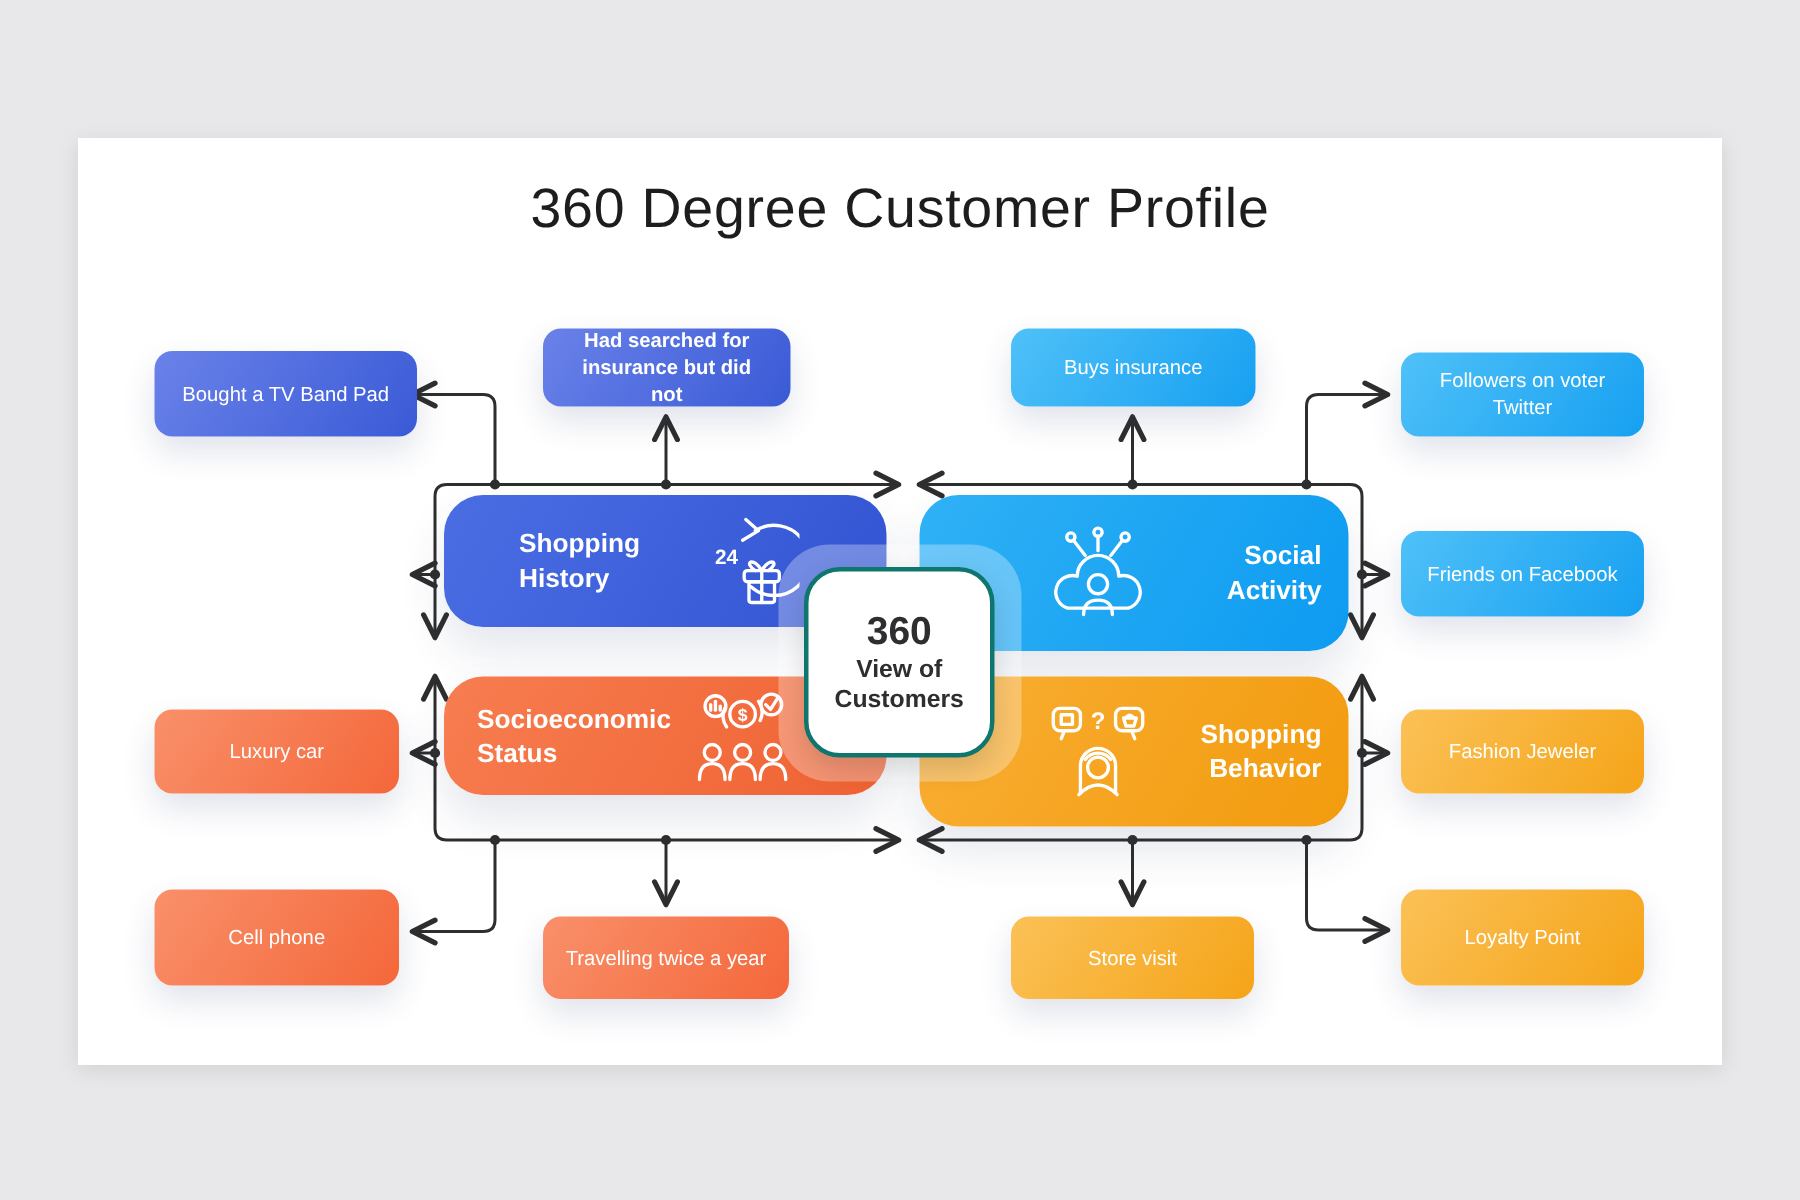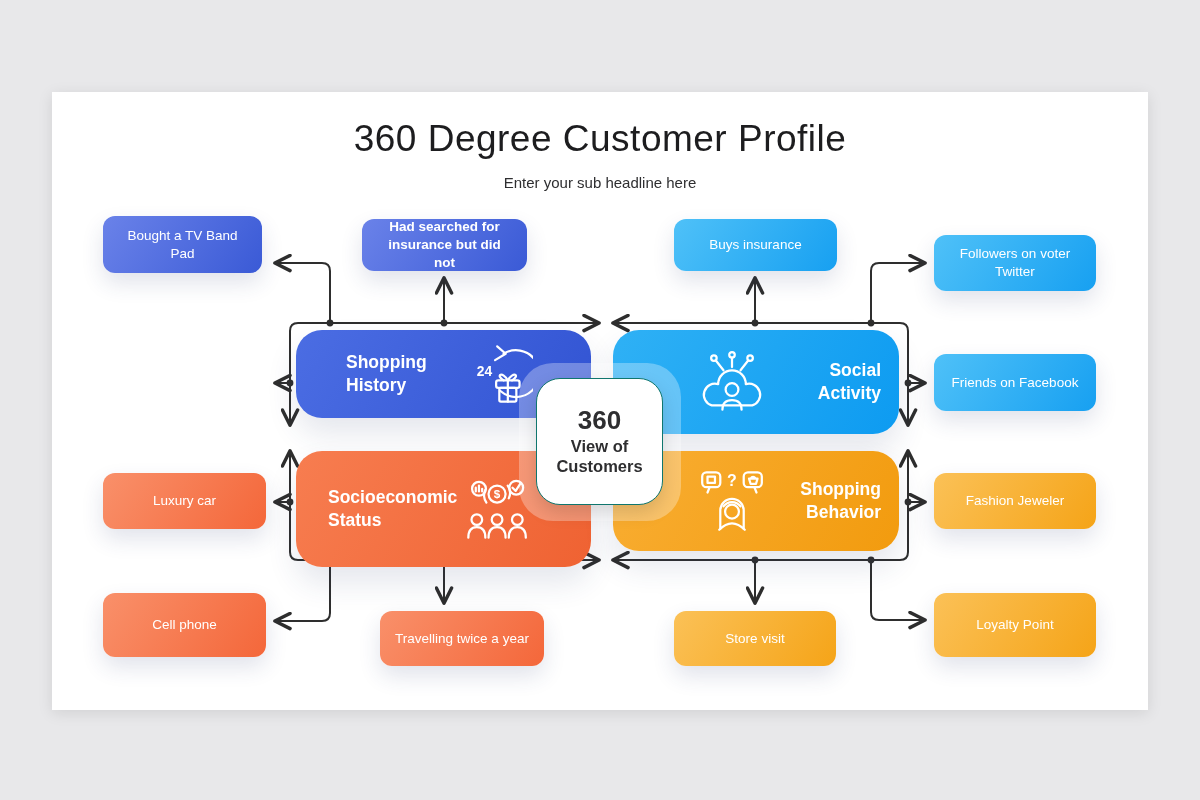--- a/index.html
+++ b/index.html
@@ -49,38 +49,37 @@
   .q-right .q-icon{margin-left:80px;}
   .q-right .q-title{margin-left:auto;margin-right:18px;text-align:right;width:130px;}
   .q-icon{width:78px;height:66px;flex:0 0 auto;}
   .q-icon svg{width:78px;height:66px;display:block;}
   .center-tint{
     position:absolute;z-index:3;left:519px;top:363px;width:162px;height:158px;
     border-radius:34px;background:rgba(255,255,255,.30);
   }
   .center-box{
     position:absolute;z-index:4;left:536px;top:378px;width:127px;height:127px;
-    border-radius:24px;background:#ffffff;border:1px solid #0f766e;
+    border-radius:24px;background:#ffffff;border:3px solid #0f766e;
     box-shadow:0 8px 18px rgba(0,0,0,.13);
     display:flex;flex-direction:column;align-items:center;justify-content:center;
     color:#2e2e30;text-align:center;box-sizing:border-box;
   }
   .center-box .big{font-size:26px;font-weight:700;line-height:1.15;}
   .center-box .small{font-size:16.5px;font-weight:700;line-height:1.25;}
   .icon-stroke{stroke:#ffffff;stroke-width:2.1;fill:none;stroke-linecap:round;stroke-linejoin:round;}
   .icon-text{fill:#ffffff;stroke:none;font-family:"Liberation Sans",sans-serif;font-weight:700;}
 </style>
 </head>
 <body>
 
 <div id="root">
   <div class="slide"></div>
 
   <div class="title">360 Degree Customer Profile</div>
-  <div class="subtitle">Enter your sub headline here</div>
 
   <svg class="wires" width="1200" height="800" viewBox="0 0 1200 800">
     <defs>
       <marker id="ah" viewBox="0 0 10 10" refX="8.4" refY="5" markerWidth="9.5" markerHeight="9.5" orient="auto-start-reverse">
         <path d="M1 1 L9 5 L1 9" fill="none" stroke="#2e2e2e" stroke-width="1.8" stroke-linecap="round" stroke-linejoin="round"></path>
       </marker>
     </defs>
     <g fill="none" stroke="#2e2e2e" stroke-width="2">
 
       <path d="M598 323 H298 Q290 323 290 331 V424" marker-start="url(#ah)" marker-end="url(#ah)"></path>
@@ -110,21 +109,21 @@
         <circle cx="444" cy="560" r="3.4"></circle>
       <circle cx="755" cy="323" r="3.4"></circle>
         <circle cx="871" cy="323" r="3.4"></circle>
       <circle cx="908" cy="383" r="3.4"></circle>
         <circle cx="908" cy="502" r="3.4"></circle>
       <circle cx="871" cy="560" r="3.4"></circle>
         <circle cx="755" cy="560" r="3.4"></circle>
     </g>
   </svg>
 
-  <div class="sat c-blue" style="left:103px;top:216px;width:159px;height:57px;">
+  <div class="sat c-blue" style="left:103px;top:234px;width:175px;height:57px;">
       <span>Bought a TV Band Pad</span>
     </div>
   <div class="sat c-orange" style="left:103px;top:473px;width:163px;height:56px;">
       <span>Luxury car</span>
     </div>
   <div class="sat c-orange" style="left:103px;top:593px;width:163px;height:64px;">
       <span>Cell phone</span>
     </div>
   <div class="sat c-blue" style="left:362px;top:219px;width:165px;height:52px;font-weight:bold;">
       <span>Had searched for insurance but did not</span>
@@ -137,21 +136,21 @@
     </div>
   <div class="sat c-sky" style="left:934px;top:354px;width:162px;height:57px;">
       <span>Friends on Facebook</span>
     </div>
   <div class="sat c-amber" style="left:934px;top:473px;width:162px;height:56px;">
       <span>Fashion Jeweler</span>
     </div>
   <div class="sat c-amber" style="left:934px;top:593px;width:162px;height:64px;">
       <span>Loyalty Point</span>
     </div>
-  <div class="sat c-orange" style="left:380px;top:611px;width:164px;height:55px;">
+  <div class="sat c-orange" style="left:362px;top:611px;width:164px;height:55px;">
       <span>Travelling twice a year</span>
     </div>
   <div class="sat c-amber" style="left:674px;top:611px;width:162px;height:55px;">
       <span>Store visit</span>
     </div>
 
   <div class="quad q-royal q-left" style="left:296px;top:330px;width:295px;height:88px;padding-left:28px;">
     <div class="q-title">Shopping History</div>
     <div class="q-icon">
       <svg viewBox="0 0 72 62">
@@ -177,21 +176,21 @@
         <polyline class="icon-stroke" points="44,20 51,11"></polyline>
           <circle class="icon-stroke" cx="53" cy="8.5" r="2.6"></circle>
         <path class="icon-stroke" d="M17 53 A10 10 0 1 1 23 33 A13 13 0 0 1 49 33 A10 10 0 1 1 55 53 Z"></path>
         <circle class="icon-stroke" cx="36" cy="38" r="6"></circle>
         <path class="icon-stroke" d="M27 57 Q27 48 36 48 Q45 48 45 57"></path>
       </svg>
     </div>
     <div class="q-title">Social Activity</div>
   </div>
 
-  <div class="quad q-orgd q-left" style="left:296px;top:451px;width:295px;height:116px;padding-left:10px;">
+  <div class="quad q-orgd q-left" style="left:296px;top:451px;width:295px;height:79px;">
     <div class="q-title">Socioeconomic Status</div>
     <div class="q-icon">
       <svg viewBox="0 0 72 62">
         <circle class="icon-stroke" cx="20" cy="12" r="6.5"></circle>
         <line class="icon-stroke" x1="17" y1="14.5" x2="17" y2="11"></line>
           <line class="icon-stroke" x1="20" y1="14.5" x2="20" y2="9"></line>
           <line class="icon-stroke" x1="23" y1="14.5" x2="23" y2="12"></line>
         <circle class="icon-stroke" cx="37" cy="17" r="8"></circle>
         <text class="icon-text" x="37" y="21" font-size="11" text-anchor="middle">$</text>
         <circle class="icon-stroke" cx="55" cy="11" r="6.5"></circle>

